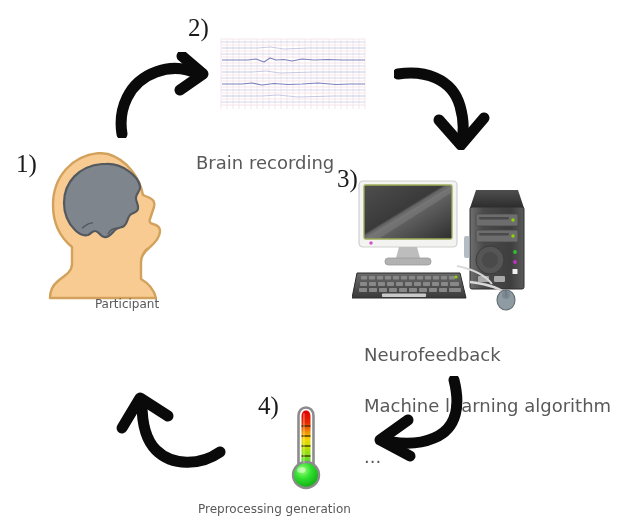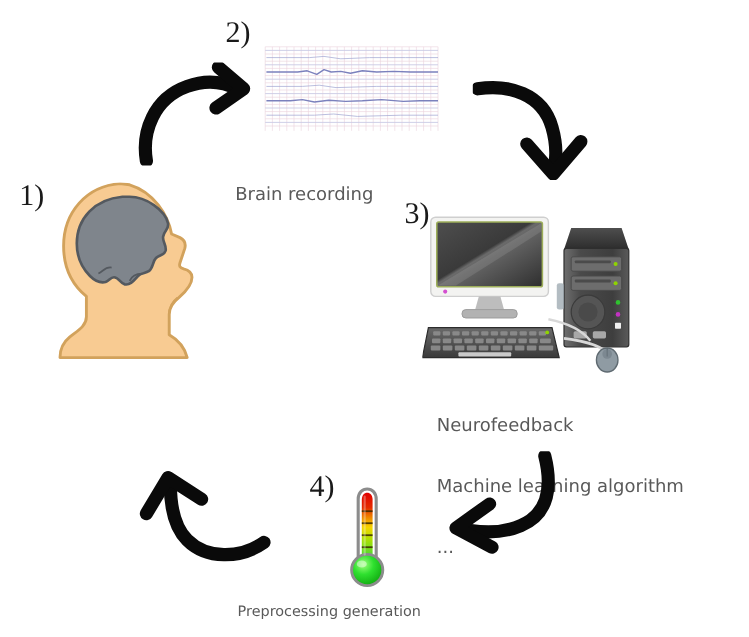--- a/index.html
+++ b/index.html
@@ -30,21 +30,21 @@
     white-space: nowrap;
   }
   #num-1 { left: 16px;  top: 150px; }
   #num-2 { left: 188px; top: 14px;  }
   #num-3 { left: 337px; top: 165px; }
   #num-4 { left: 258px; top: 392px; }
 
   .caption {
     position: absolute;
     font-family: "DejaVu Sans", sans-serif;
-    font-size: 15px;
+    font-size: 18px;
     color: #595959;
     line-height: 17px;
     white-space: pre;
     text-align: left;
   }
   #cap-participant {
     left: 57px;
     top: 296px;
     width: 140px;
     text-align: center;
@@ -151,20 +151,21 @@
              C 80 71, 79 66, 82 63
              C 85 60, 89 61, 90 57
              C 91 52, 87 49, 88 45
              C 89 40, 93 39, 92 34
              C 90 24, 74 11, 58 12
              Z" fill="#7f858c" stroke="#54595f" stroke-width="2.2" stroke-linejoin="round"></path>
 
     <path d="M 34 76 C 38 74, 40 70, 45 71" fill="none" stroke="#54595f" stroke-width="1.4"></path>
     <path d="M 60 82 C 62 78, 66 76, 70 76" fill="none" stroke="#54595f" stroke-width="1.4"></path>
   </svg>
+  <div class="caption" id="cap-participant">Participant</div>
 
   <svg id="eeg-graphic" viewBox="0 0 152 76">
     <rect x="0" y="0" width="152" height="76" fill="#ffffff"></rect>
     <g stroke="#e8cfda" stroke-width="0.5" opacity="0.95">
       <line x1="3" y1="3" x2="3" y2="73"></line>
         <line x1="9" y1="3" x2="9" y2="73"></line>
       <line x1="15" y1="3" x2="15" y2="73"></line>
         <line x1="21" y1="3" x2="21" y2="73"></line>
       <line x1="27" y1="3" x2="27" y2="73"></line>
         <line x1="33" y1="3" x2="33" y2="73"></line>

